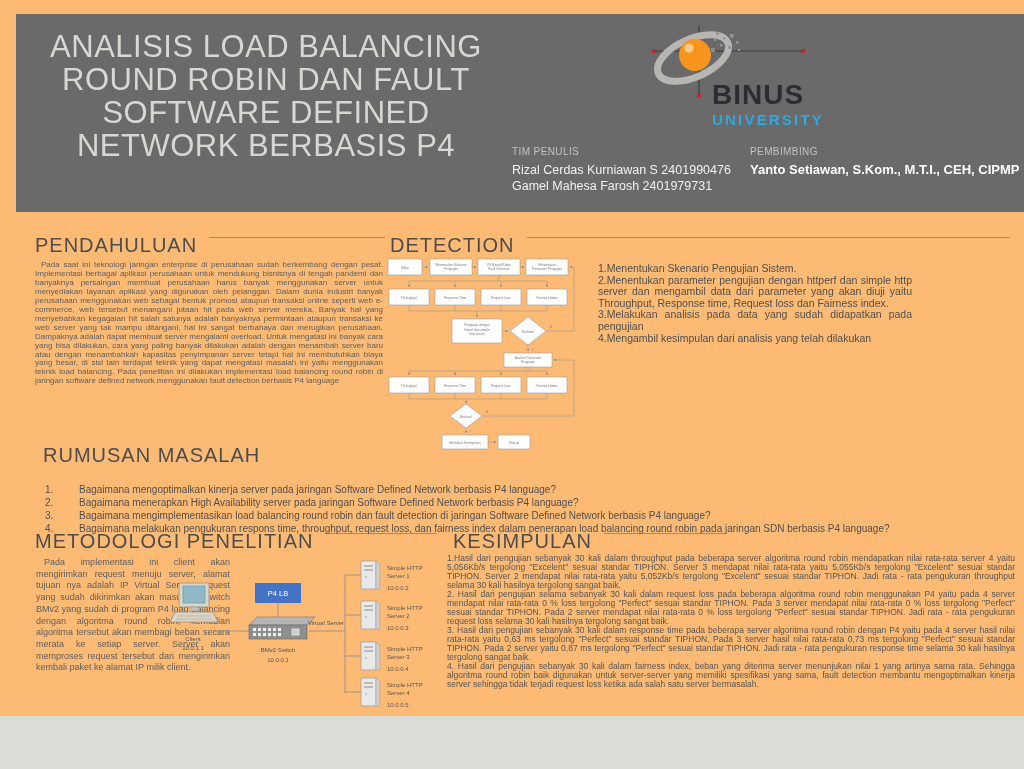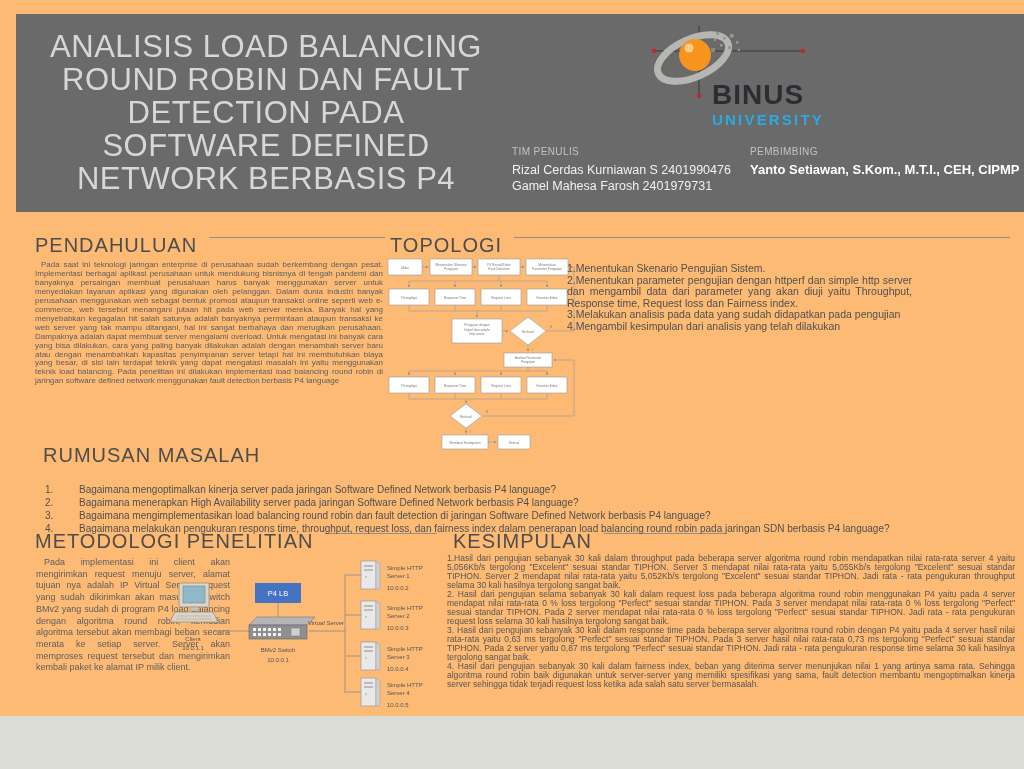--- a/index.html
+++ b/index.html
@@ -25,21 +25,21 @@
   #topo-head{left:390px;top:234px;width:620px;}
   #rum-head{left:43px;top:444px;width:975px;flex-direction:column;}
   #met-head{left:35px;top:530px;width:402px;}
   #kes-head{left:445px;top:530px;width:272px;margin-left:8px;}
 
   
   .pend-body{position:absolute;left:35px;top:261px;width:348px;font-size:8px;line-height:8.95px;
              text-align:justify;color:#5d5d5d;text-indent:6px;}
   .topo-steps{position:absolute;left:567px;top:263px;width:345px;font-size:10.5px;
               line-height:11.6px;color:#4f4f4f;}
-  .topo-steps div{text-align:justify;}
+  .topo-steps div{text-align:justify;padding-left:31px;}
   .rum-list{position:absolute;left:35px;top:483px;width:975px;font-size:10px;
             line-height:13px;color:#4f4f4f;}
   .rum-item{display:flex;}
   .rum-item .num{width:18px;margin-left:10px;margin-right:16px;flex:none;}
   .met-body{position:absolute;left:36px;top:557px;width:194px;font-size:9px;line-height:11.7px;
             text-align:justify;color:#5d5d5d;text-indent:8px;}
   .kes-body{position:absolute;left:447px;top:554px;width:568px;font-size:8.5px;line-height:9px;
             text-align:justify;color:#555555;}
 
   
@@ -57,21 +57,20 @@
 </style>
 </head>
 <body>
 
 <div class="poster">
 
   <div class="header">
     <div class="title">
       <div>ANALISIS LOAD BALANCING</div>
       <div>ROUND ROBIN DAN FAULT</div>
-      <div>DETECTION PADA</div>
       <div>SOFTWARE DEFINED</div>
       <div>NETWORK BERBASIS P4</div>
     </div>
 
     <svg class="logo" width="210" height="118" viewBox="0 0 210 118">
       <g>
         <line x1="51" y1="2" x2="51" y2="72" stroke="#3c3b3b" stroke-width="1.1"></line>
         <line x1="6" y1="27" x2="156" y2="27" stroke="#3c3b3b" stroke-width="1.1"></line>
         <rect x="4" y="25" width="4" height="4" fill="#c1272d"></rect>
         <rect x="153" y="25" width="4" height="4" fill="#c1272d"></rect>
@@ -109,21 +108,21 @@
       <div class="block-label">PEMBIMBING</div>
       <div class="advisor">Yanto Setiawan, S.Kom., M.T.I., CEH, CIPMP</div>
     </div>
   </div>
 
   <div class="section-head" id="pend-head">
     <span class="txt">PENDAHULUAN</span>
     <span class="rule"></span>
   </div>
   <div class="section-head" id="topo-head">
-    <span class="txt">TOPOLOGI</span>
+    <span class="txt">DETECTION</span>
     <span class="rule"></span>
   </div>
   <div class="section-head" id="rum-head">
     <span class="txt">RUMUSAN MASALAH</span>
     <span class="rule"></span>
   </div>
   <div class="section-head" id="met-head">
     <span class="txt">METODOLOGI PENELITIAN</span>
     <span class="rule"></span>
   </div>

